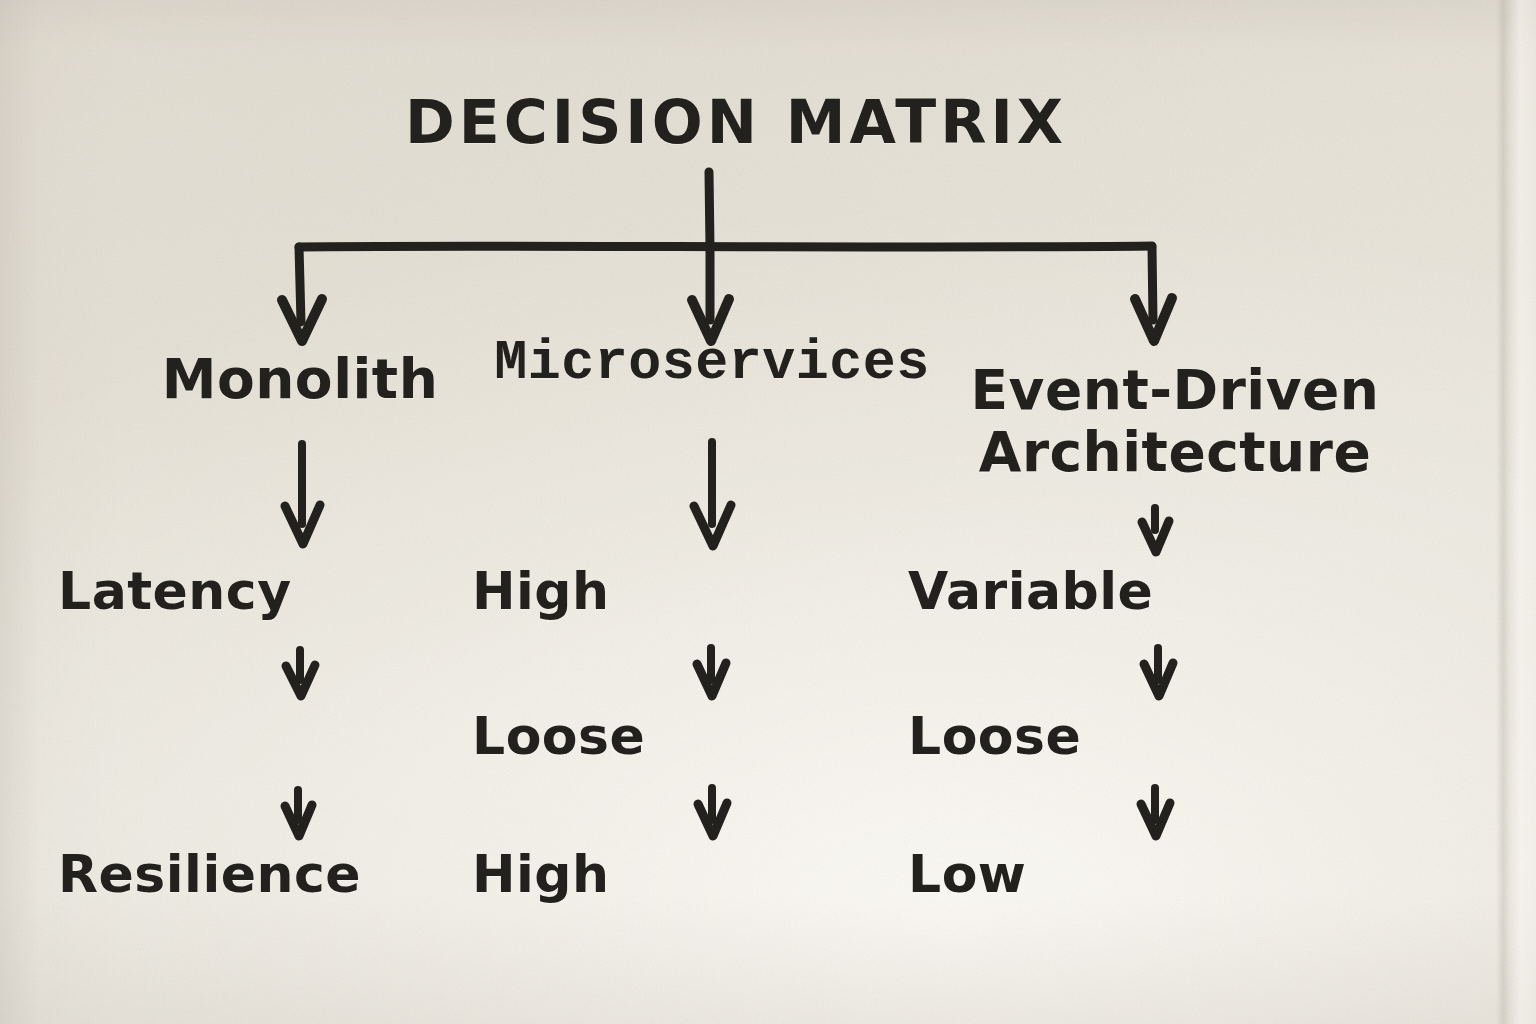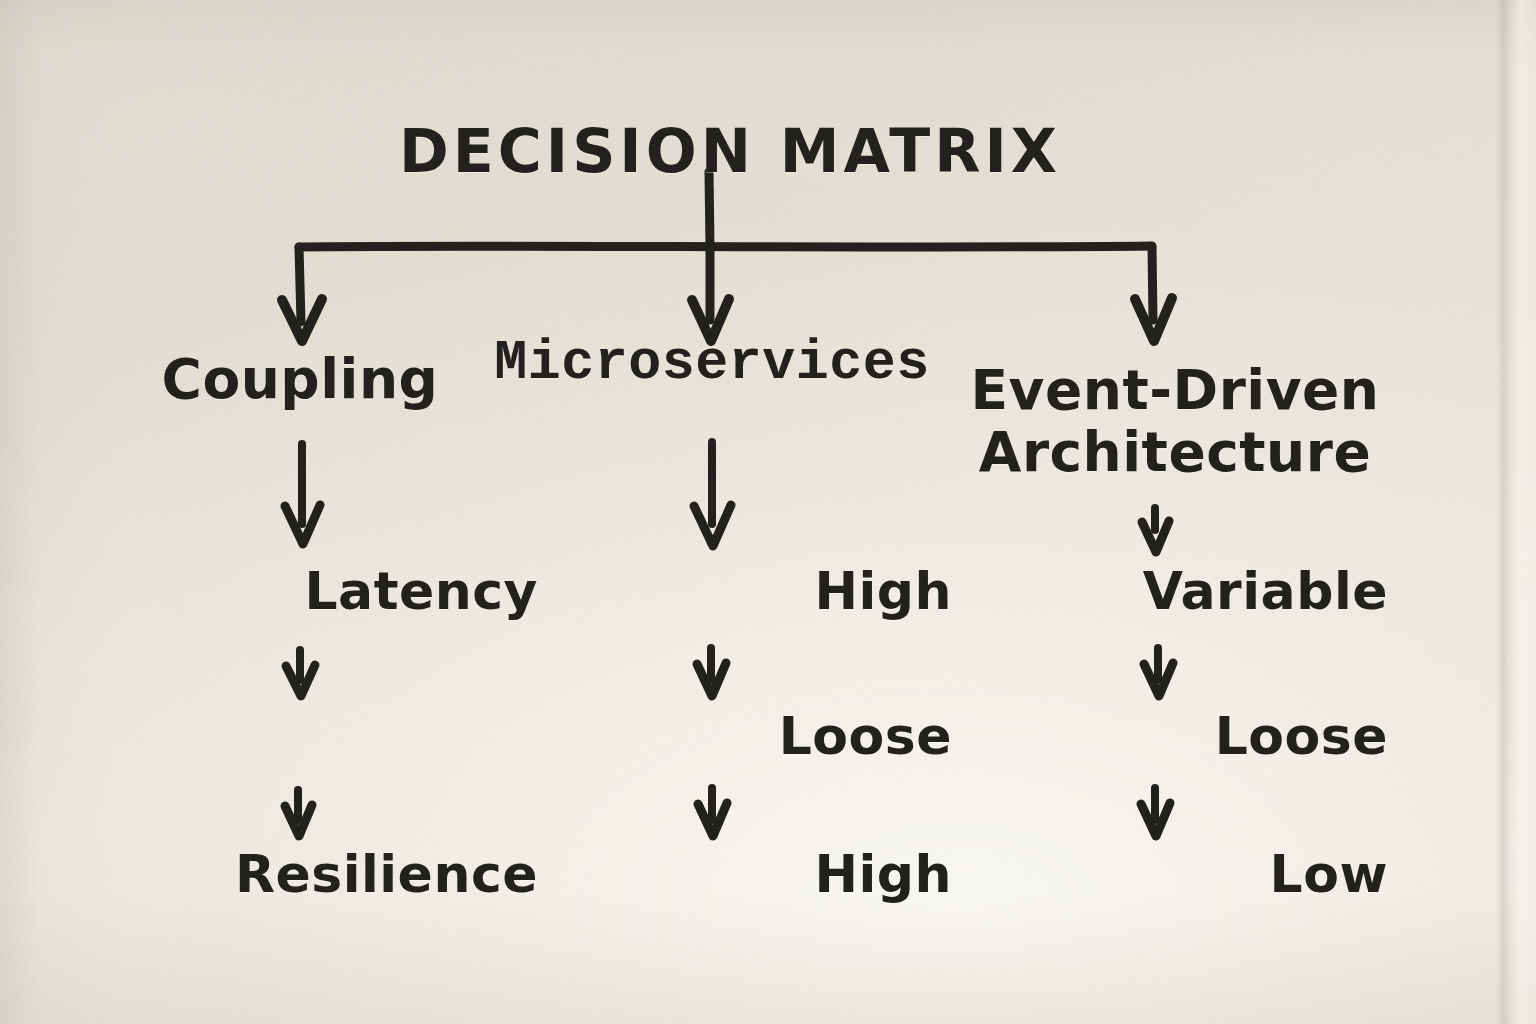--- a/index.html
+++ b/index.html
@@ -57,39 +57,38 @@
     position: absolute;
     color: #23211e;
     white-space: nowrap;
     line-height: 1.0;
     letter-spacing: 0.5px;
     text-shadow: 0 1px 0 rgba(255,255,255,0.35);
   }
 
   #title {
     top: 92px;
-    left: 10px;
+    left: 16px;
     width: 1440px;
     text-align: center;
     font-size: 60px;
     font-weight: 700;
     letter-spacing: 4px;
     font-family: "DejaVu Sans", sans-serif;
-    margin-top: 29px;
   }
 
   .col-head {
     font-size: 55px;
     font-weight: 600;
     text-align: center;
   }
   .cell {
     font-size: 52px;
     font-weight: 600;
-    text-align: right;
+    text-align: left;
   }
 
   
   #head-0 { top: 352px; left: 60px;   width: 480px; }
   #head-1 { top: 336px; left: 472px;  width: 480px; font-family: Liberation Mono, monospace; }
   #head-2 { top: 360px; left: 935px;  width: 480px; line-height: 1.12; }
 
   .col-0 { left: 58px;  width: 480px; }
   .col-1 { left: 472px; width: 480px; }
   .col-2 { left: 908px; width: 480px; }
@@ -160,21 +159,21 @@
       <path d="M1158,648 L1158,680" stroke-width="8"></path>
       <path d="M1144,664 L1159,696 L1173,663" stroke-width="9"></path>
 
       <path d="M1155,788 L1155,820" stroke-width="8"></path>
       <path d="M1141,804 L1156,836 L1170,803" stroke-width="9"></path>
     </g>
   </svg>
 
   <div class="label" id="title">DECISION MATRIX</div>
 
-  <div class="label col-head" id="head-0">Coupling</div>
+  <div class="label col-head" id="head-0">Monolith</div>
 
   <div class="label col-head" id="head-1">Microservices</div>
 
   <div class="label col-head" id="head-2">
     <div>Event-Driven</div>
     <div>Architecture</div>
   </div>
 
   <div class="label cell col-0 row-0">Latency</div>
   <div class="label cell col-1 row-0">High</div>

